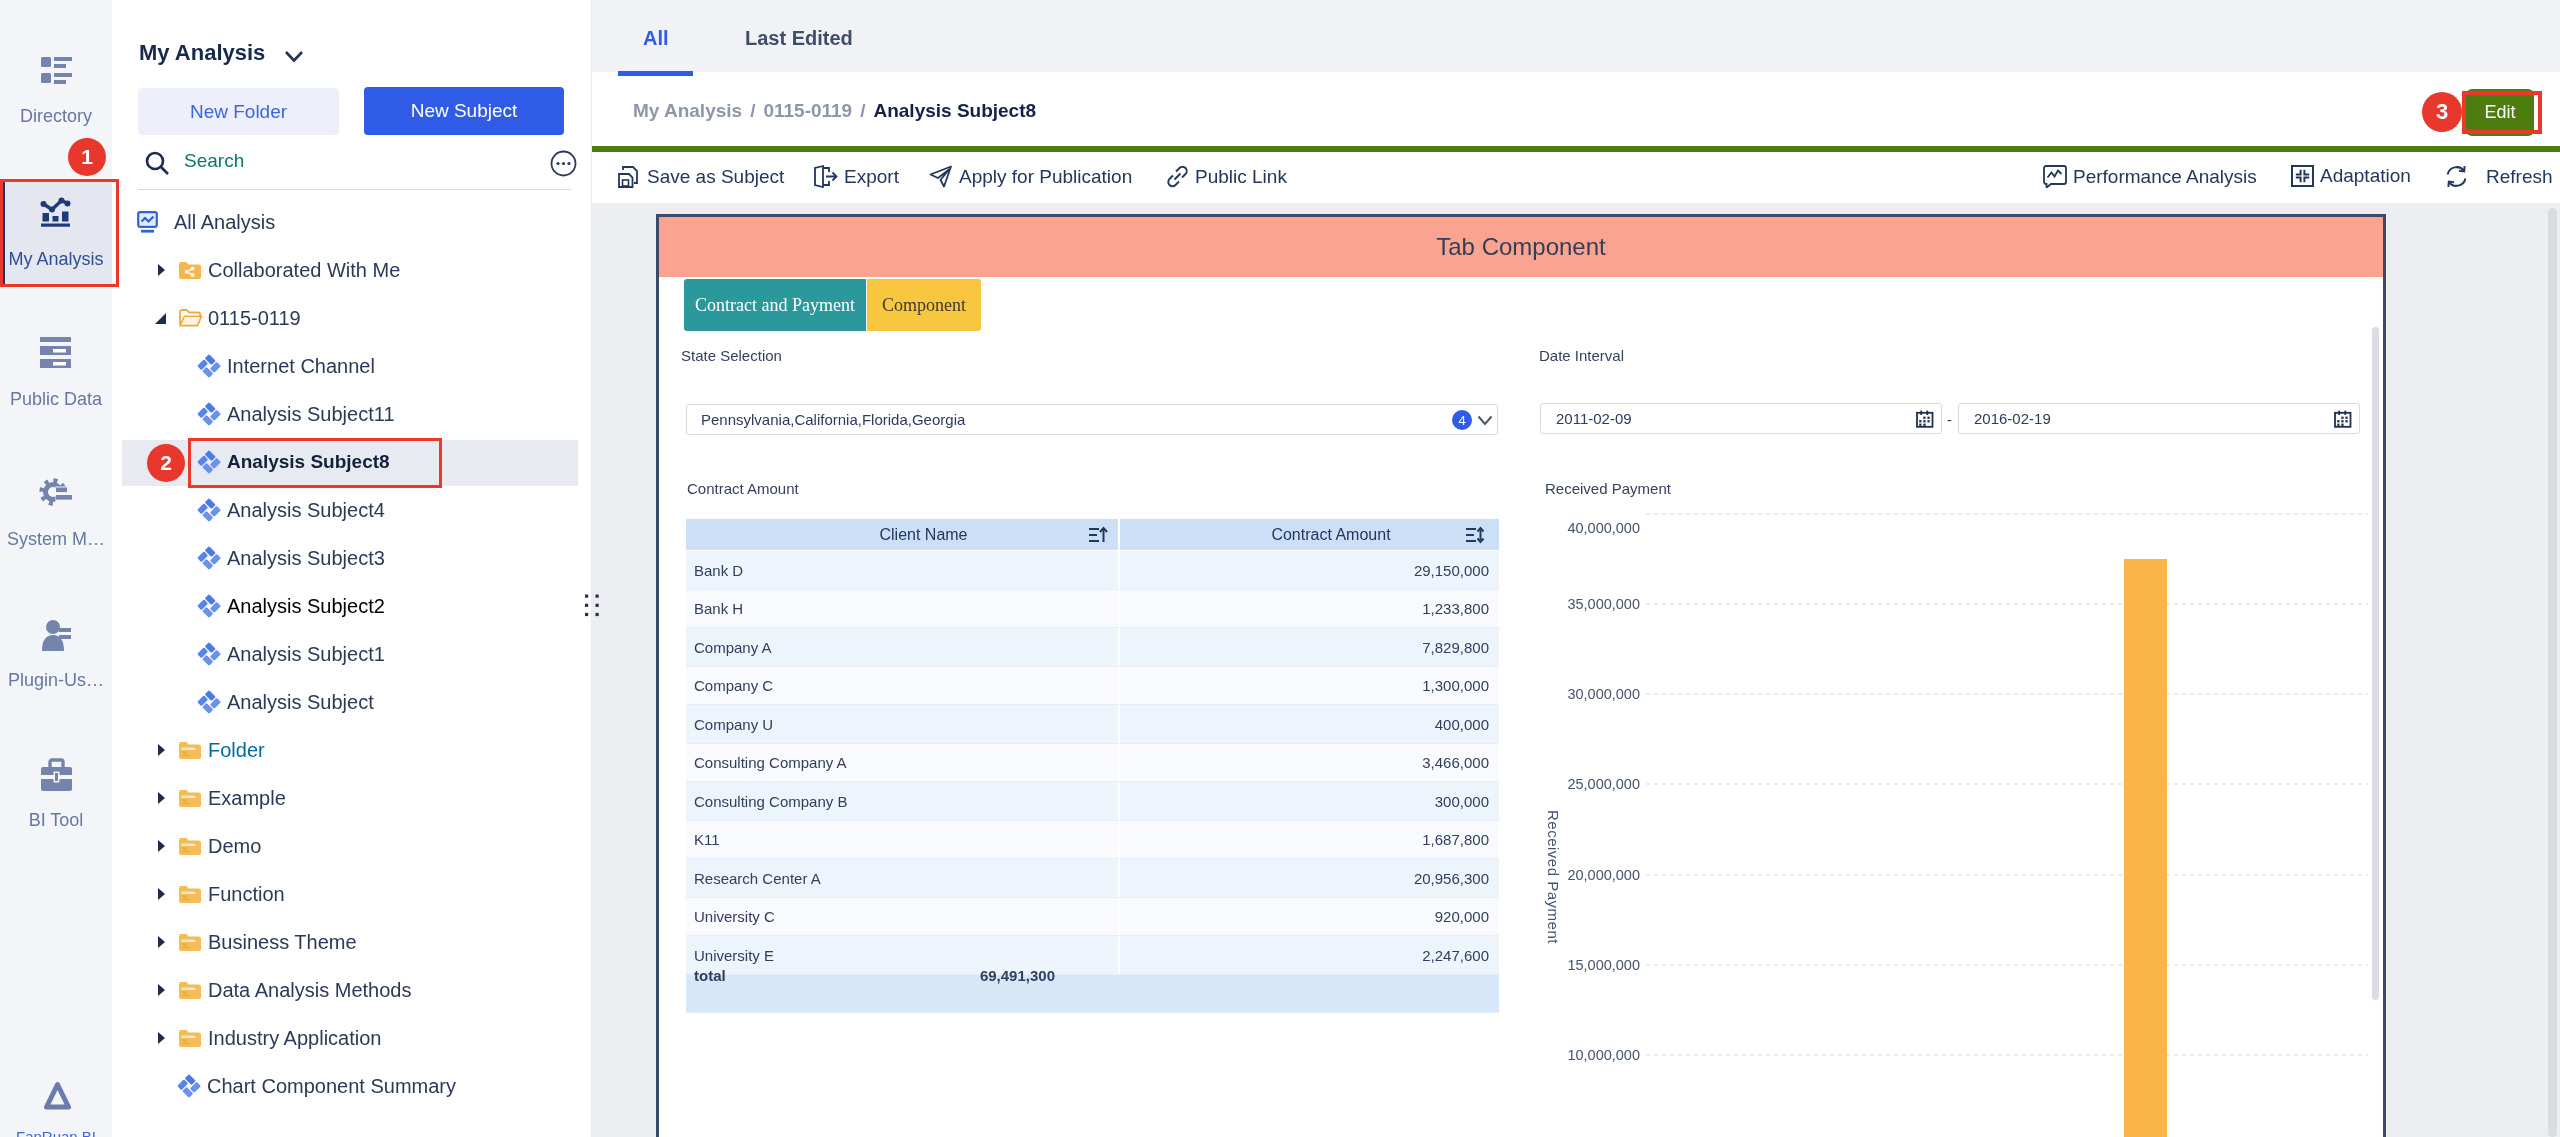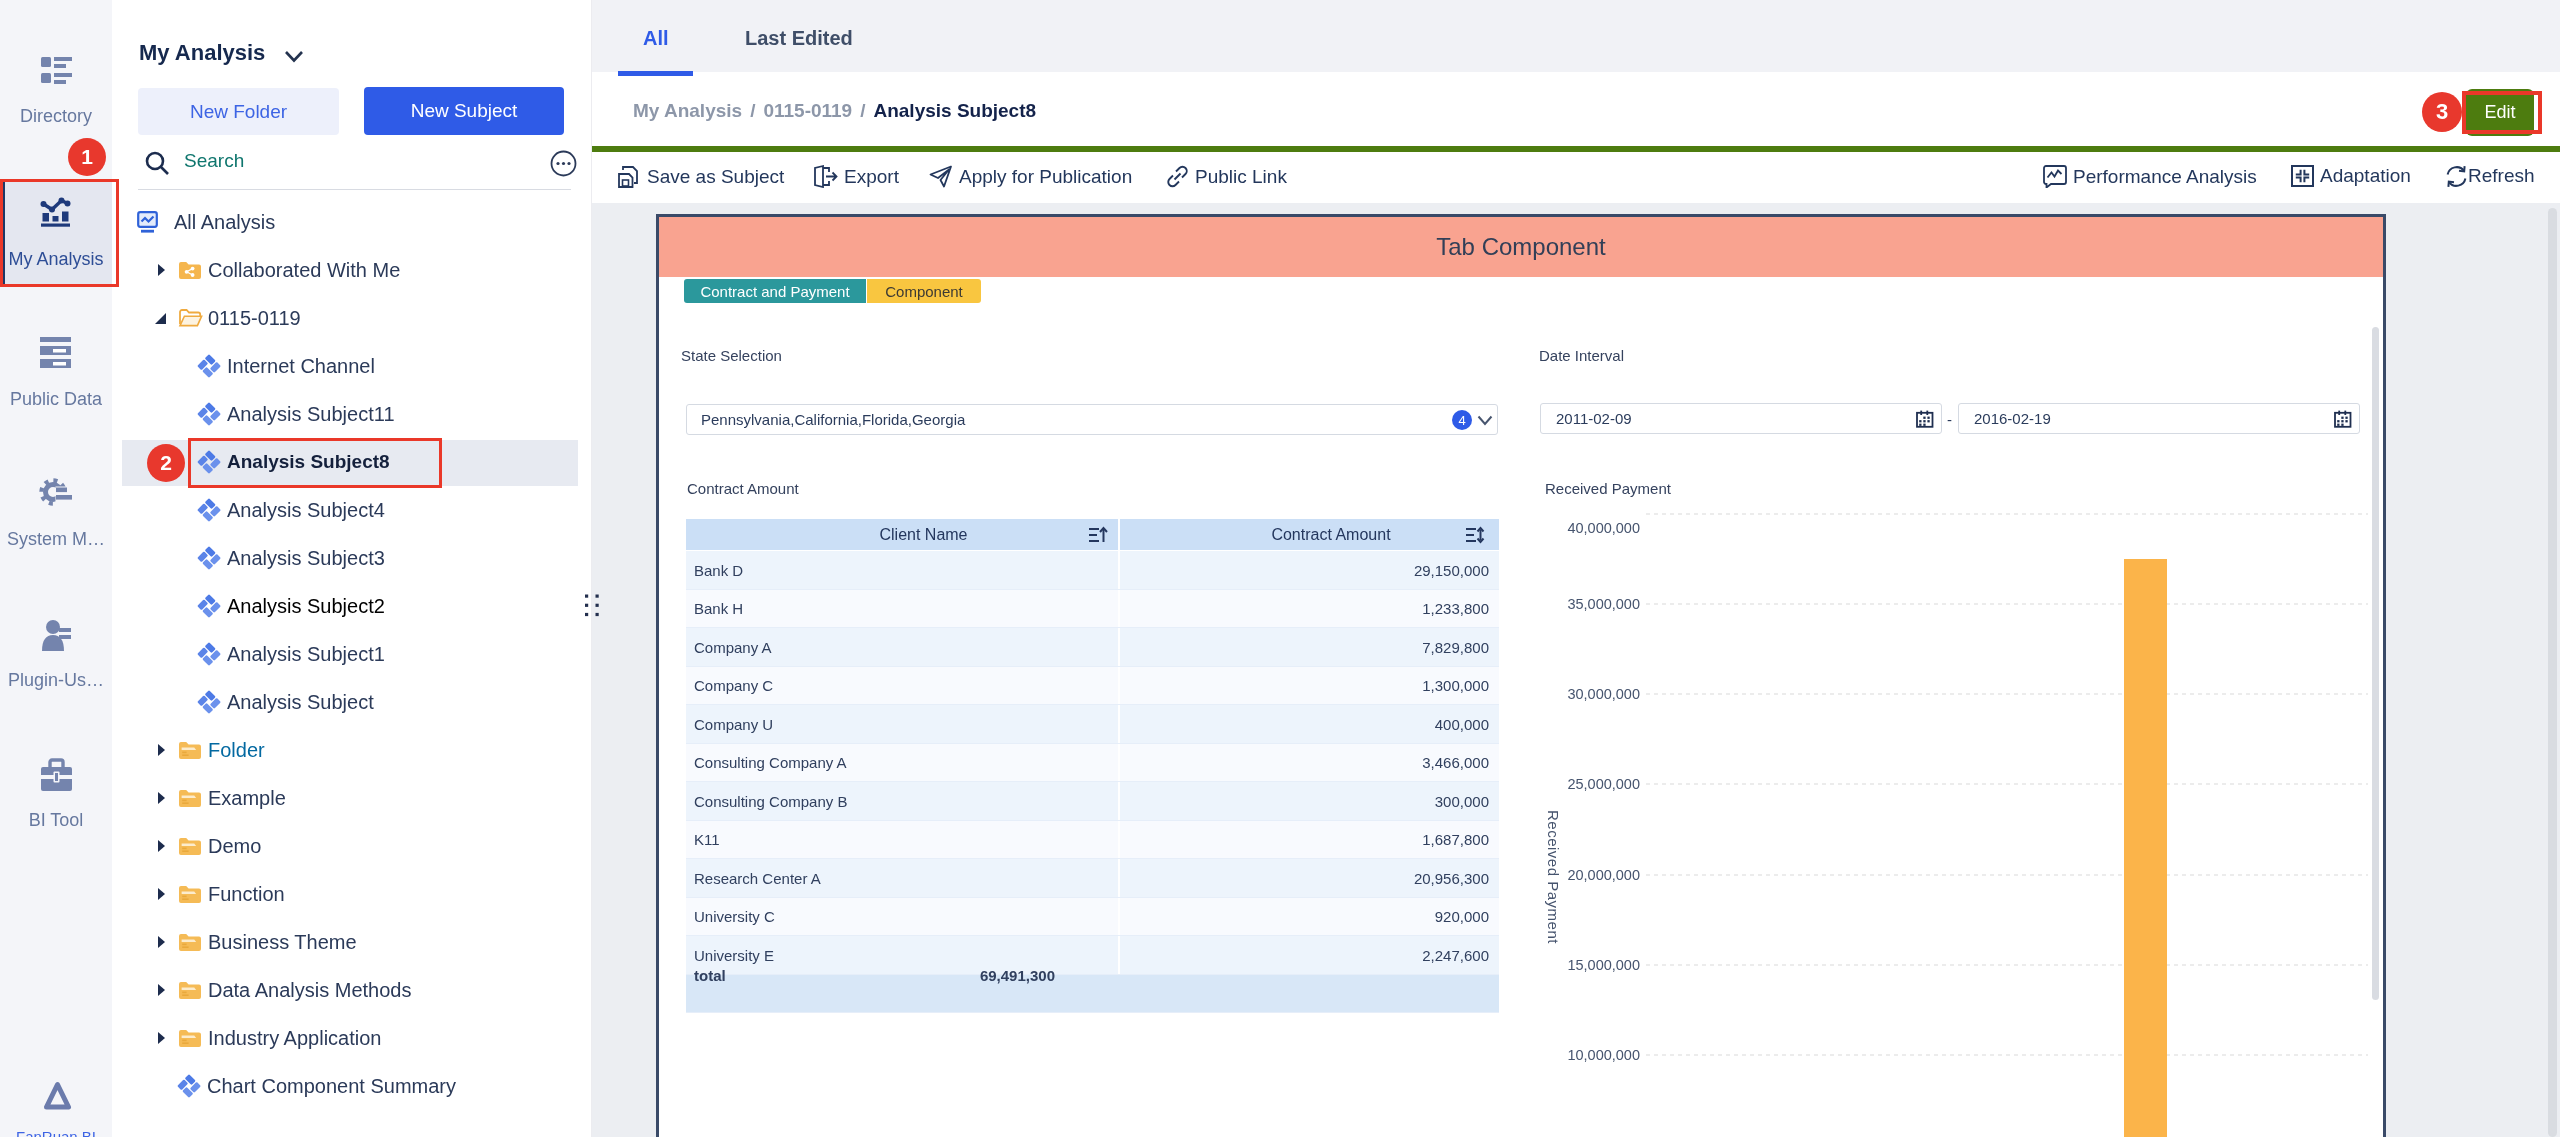--- a/index.html
+++ b/index.html
@@ -25,21 +25,21 @@
 #tabul { position:absolute; left:26px; top:71px; width:75px; height:5px; background:#2f5be7; z-index:5; }
 #crumb { position:absolute; left:0; top:72px; width:1968px; height:80px; background:#fff; border-bottom:6px solid #4d7c0f; }
 #toolbar { position:absolute; left:0; top:153px; width:1968px; height:50px; background:#fff; }
 .titem { display:inline-flex; align-items:center; gap:8px; color:#23375c; font-size:19px; }
 #viewport { position:absolute; left:0; top:203px; width:1968px; height:934px; background:#eceef2; }
 
 
 #board { position:absolute; left:64px; top:11px; width:1730px; height:923px; border:3px solid #3a4a68; border-bottom:none; background:#fff; }
 
 #salmon { position:absolute; left:0; top:0; width:1724px; height:60px; background:#f9a390; display:flex; align-items:center; justify-content:center; font-size:24px; color:#323f57; }
-.vtab { position:absolute; top:62px; height:24px; display:flex; align-items:center; justify-content:center; font-size:15px; }
+.vtab { position:absolute; top:62px; height:52px; display:flex; align-items:center; justify-content:center; font-size:18px;font-family:Liberation Serif, serif; }
 .flabel { position:absolute; font-size:15px; color:#35425e; }
 .finput { position:absolute; height:31px; border:1px solid #d5dae2; border-radius:3px; background:#fff; font-size:15px; color:#2b3c5c; display:flex; align-items:center; }
 
 
 #dtable { position:absolute; left:27px; top:302px; width:813px; }
 .thead { display:flex; height:32px; background:#cbdff6; border-bottom:1px solid #fff; }
 .trr { display:flex; height:38.5px; border-bottom:1px solid #e6eef9; }
 .trr.odd { background:#edf4fc; }
 .trr.even { background:#f8fafe; }
 .trr.total { background:#d8e7f7; font-weight:bold;flex-direction:column; }
@@ -377,21 +377,21 @@
             <rect x="1" y="1" width="21" height="20" fill="none" stroke="#23375c" stroke-width="2"></rect>
             <g fill="none" stroke="#23375c" stroke-width="2">
               <path d="M9.6 4.8 V9.6 H4.8"></path>
               <path d="M13.4 4.8 V9.6 H18.2"></path>
               <path d="M4.8 12.4 H9.6 V17.2"></path>
               <path d="M18.2 12.4 H13.4 V17.2"></path>
             </g>
           </svg>
         <span class="titem">Adaptation</span>
       </div>
-      <div class="abs" style="left:1853px;top:12px;display:flex;align-items:flex-start;gap:0">
+      <div class="abs" style="left:1853px;top:12px;display:flex;align-items:center;gap:18px">
         <svg width="23" height="23" viewBox="0 0 23 23">
             <path d="M2.6 9.5 a9.2 9.2 0 0 1 16.4-3.6" fill="none" stroke="#23375c" stroke-width="2"></path>
             <path d="M19.6 1.2 l-0.4 5.2 -5.2-0.6" fill="none" stroke="#23375c" stroke-width="2"></path>
             <path d="M20.4 13.5 a9.2 9.2 0 0 1-16.4 3.6" fill="none" stroke="#23375c" stroke-width="2"></path>
             <path d="M3.4 21.8 l0.4-5.2 5.2 0.6" fill="none" stroke="#23375c" stroke-width="2"></path>
           </svg>
         <span class="titem">Refresh</span>
       </div>
     </div>
     <div id="viewport">

